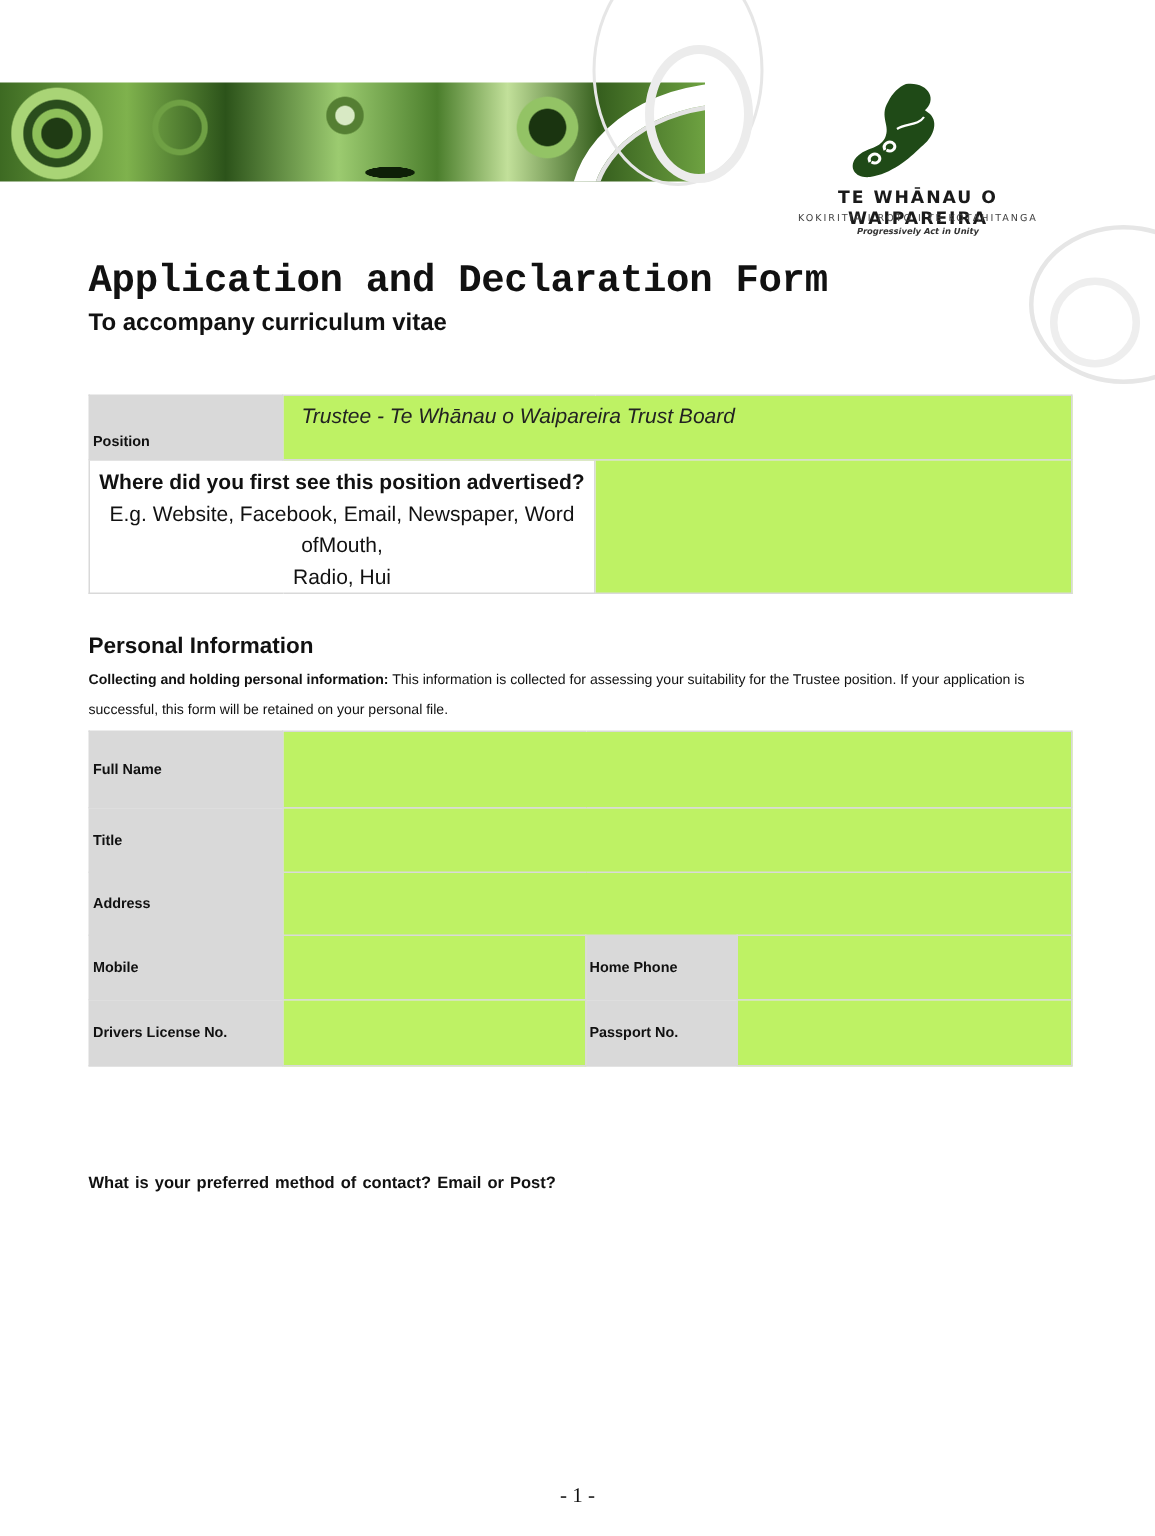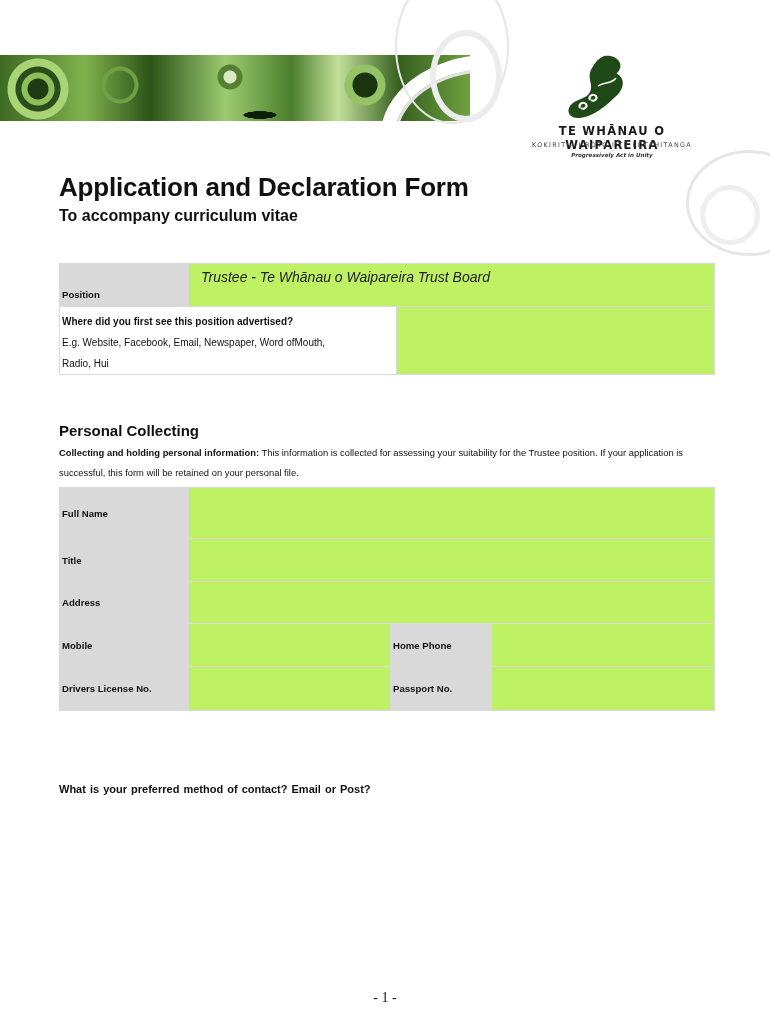--- a/index.html
+++ b/index.html
@@ -18,32 +18,32 @@
     }
     .banner-swirl { left:380px; top:0; width:190px; height:140px; border-radius:50%;
       border:14px solid #ffffff; box-shadow: inset 0 0 0 3px #e3e3e3; }
     .swirl-bg { border-radius:50%; border:2px solid #e6e6e6; }
 
     .logo-mark { left:560px; top:52px; width:80px; height:70px; }
     .org-name { left:522px; top:124px; width:180px; text-align:center; font-family:"DejaVu Sans", sans-serif; font-weight:bold; font-size:11.5px; letter-spacing:1.3px; color:#1a1a1a; }
     .org-sub { left:522px; top:141px; width:180px; text-align:center; font-family:"DejaVu Sans", sans-serif; font-size:6.4px; letter-spacing:1.3px; color:#444; }
     .org-tag { left:522px; top:152px; width:180px; text-align:center; font-family:"DejaVu Sans", sans-serif; font-size:5.6px; font-style:italic; font-weight:bold; color:#333; }
 
-    .title { left:59px; top:172px; font-size:26px; font-weight:bold; color:#111; letter-spacing:-0.2px; }
+    .title { left:59px; top:172px; font-size:26px; font-weight:bold; color:#111; letter-spacing:-0.2px;font-family:Liberation Mono, monospace; }
     .subtitle { left:59px; top:207px; font-size:16px; font-weight:bold; color:#111; }
 
     table.form { position:absolute; border-collapse:collapse; table-layout:fixed; }
     table.form td { border:1px solid #d9d9d9; padding:0; vertical-align:middle; }
     td.lbl { background:#d9d9d9; font-size:9.6px; font-weight:bold; padding-left:2px !important; color:#111; }
     td.val { background:#bef264;font-style:italic; }
 
     .pos-table { left:59px; top:263px; width:655px; }
     .pos-label { vertical-align:bottom !important; padding-bottom:6px !important; }
     .pos-value { font-size:14px; color:#222; vertical-align:top !important; padding:5px 0 0 12px !important; }
-    .adv-cell { font-size:10px; color:#111; vertical-align:top !important; padding:4px 2px 0 2px !important; line-height:21px; }
+    .adv-cell { font-size:14px; color:#111; vertical-align:top !important; padding:4px 2px 0 2px !important; line-height:21px;text-align:center; }
     .adv-q { font-weight:bold; }
 
     .pi-heading { left:59px; top:422px; font-size:15px; font-weight:bold; color:#111; }
     .pi-text { left:59px; top:443px; width:660px; font-size:9.4px; line-height:20px; color:#111; }
     .pi-text b { font-weight:bold;text-align:right; }
 
     .pi-table { left:59px; top:487px; width:655px; }
 
     .contact-q { left:59px; top:783px; font-size:11px; font-weight:bold; color:#111; word-spacing:1px; }
     .page-num { left:0; width:770px; top:990px; text-align:center; font-family:"Liberation Serif", serif; font-size:14px; color:#111; }
@@ -87,21 +87,21 @@
     <td class="adv-cell" colspan="2">
       <div class="adv-q">Where did you first see this position advertised?</div>
       <div>E.g. Website, Facebook, Email, Newspaper, Word ofMouth,</div>
       <div>Radio, Hui</div>
     </td>
     <td class="val"></td>
   </tr>
 </tbody>
   </table>
 
-<div class="abs pi-heading">Personal Collecting</div>
+<div class="abs pi-heading">Personal Information</div>
 <div class="abs pi-text"><b>Collecting and holding personal information:</b><span> This information is collected for assessing your suitability for the Trustee position. If your application is successful, this form will be retained on your personal file.</span></div>
 
 <table class="form pi-table">
   <colgroup>
       <col style="width:129px">
       <col style="width:202px">
       <col style="width:101px">
       <col style="width:223px">
     </colgroup>
   <tbody>

